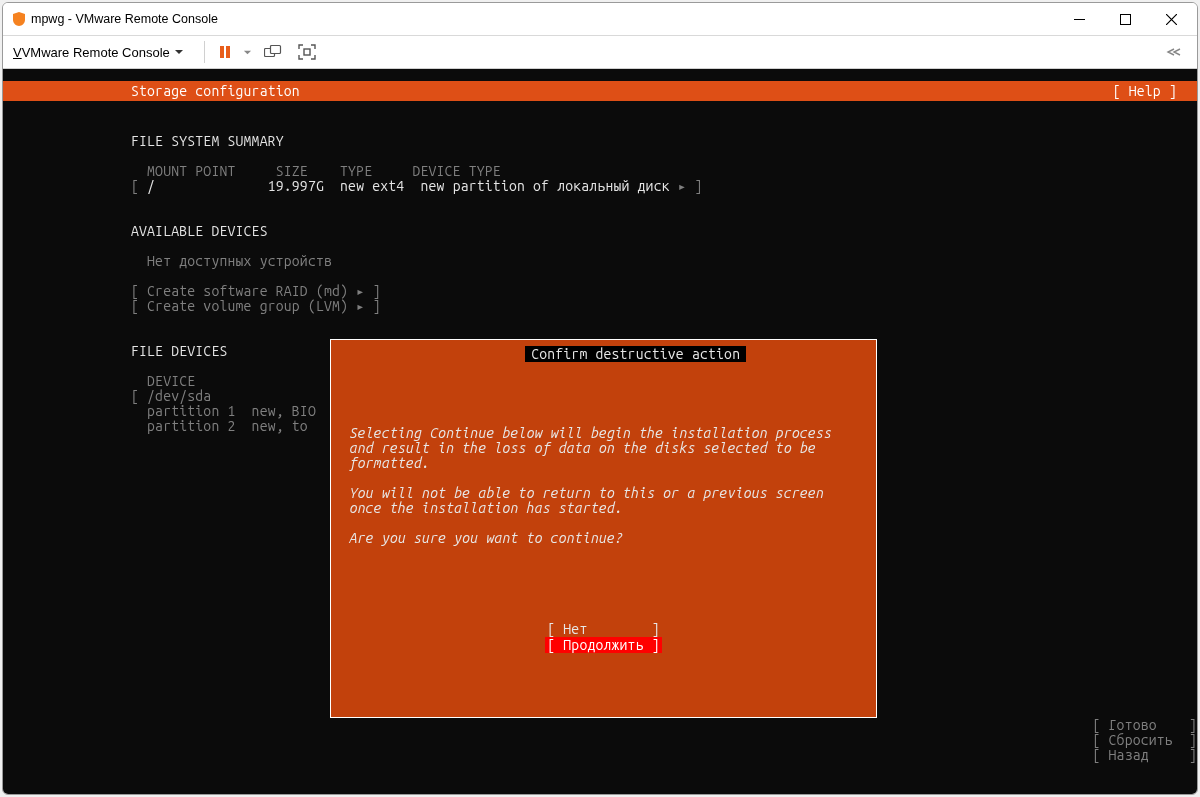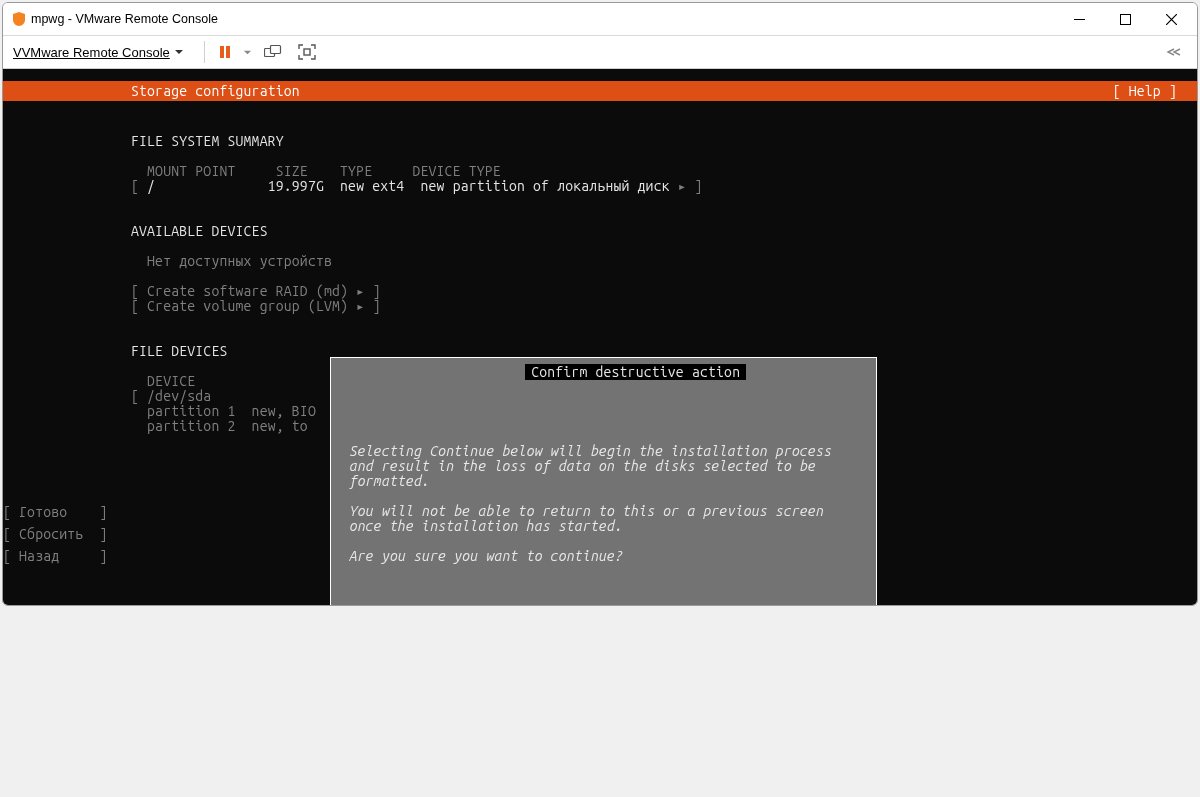--- a/index.html
+++ b/index.html
@@ -6,21 +6,21 @@
     margin: 0;
     padding: 0;
     width: 1200px;
     height: 797px;
     font-family: "Segoe UI", Arial, sans-serif;
     background: #f0f0f0;
     overflow: hidden;
   }
   .window {
     width: 1196px;
-    height: 604px;
+    height: 793px;
     margin: 2px;
     background: #ffffff;
     border: 1px solid #9a9a9a;
     border-radius: 6px;
     display: flex;
     flex-direction: column;
     box-sizing: border-box;
     overflow: hidden;
   }
   
@@ -62,21 +62,20 @@
     display: flex;
     align-items: center;
     padding: 0 10px;
     border-bottom: 1px solid #d0d0d0;
     font-size: 13px;
   }
   .tool-menu {
     display: flex;
     gap: 4px;
     margin-right: 12px;
-    text-decoration: underline;
   }
   .tool-menu .label u { text-decoration: underline; }
   .separator-v {
     width: 1px;
     height: 22px;
     background: #d0d0d0;
     margin: 0 8px;
   }
   .tool-icon {
     display: flex;
@@ -121,34 +120,34 @@
     white-space: pre;
   }
   .white { color: #e5e5e5; text-align: center; }
   .grey  { color: #808080; }
 
   .bottom-buttons {
     position: absolute;
     bottom: 16px;
     left: 0;
     width: 100%;
-    text-align: left;
+    text-align: right;
     color: #808080;
-    line-height: 22px;
+    line-height: 15px;
     white-space: pre;
   }
 
   
   .dialog {
     position: absolute;
     left: 327px;
-    top: 288px;
+    top: 270px;
     width: 547px;
     border: 1px solid #ffffff;
-    background: #737373;
+    background: #c2410c;
     color: #e8e8e8;
     padding: 14px 18px 18px 18px;
     box-sizing: border-box;
     white-space: pre-wrap;
   }
   .dialog-title-wrap {
     position: absolute;
     top: -8px;
     left: 0;
     width: 100%;

